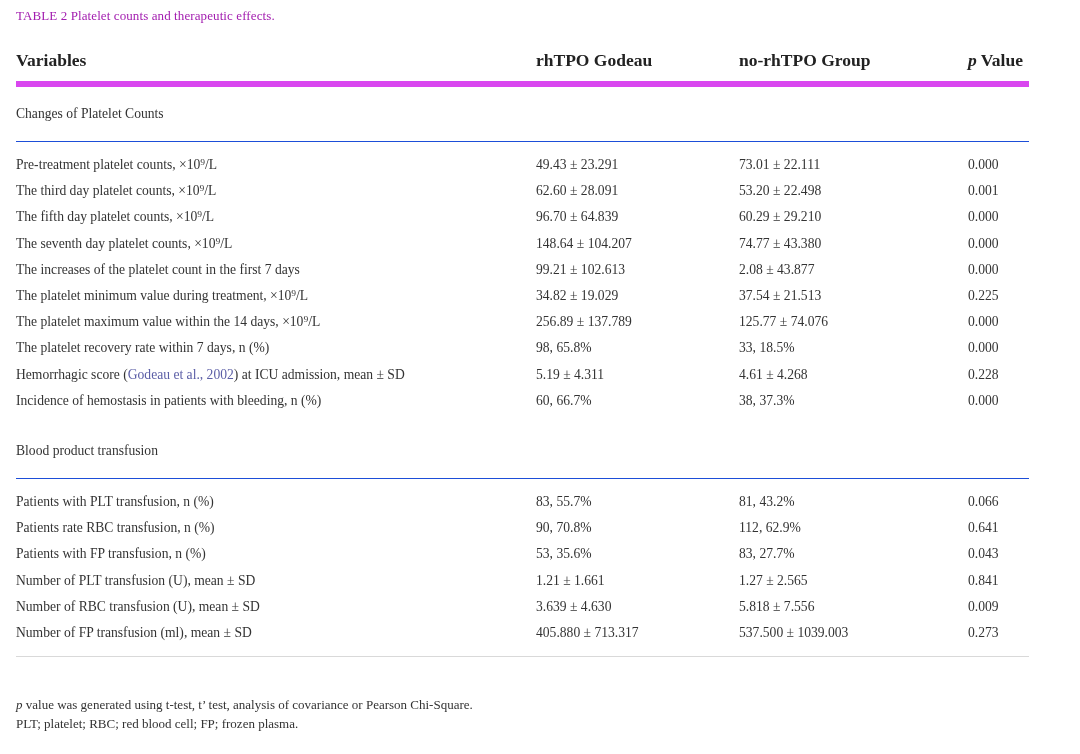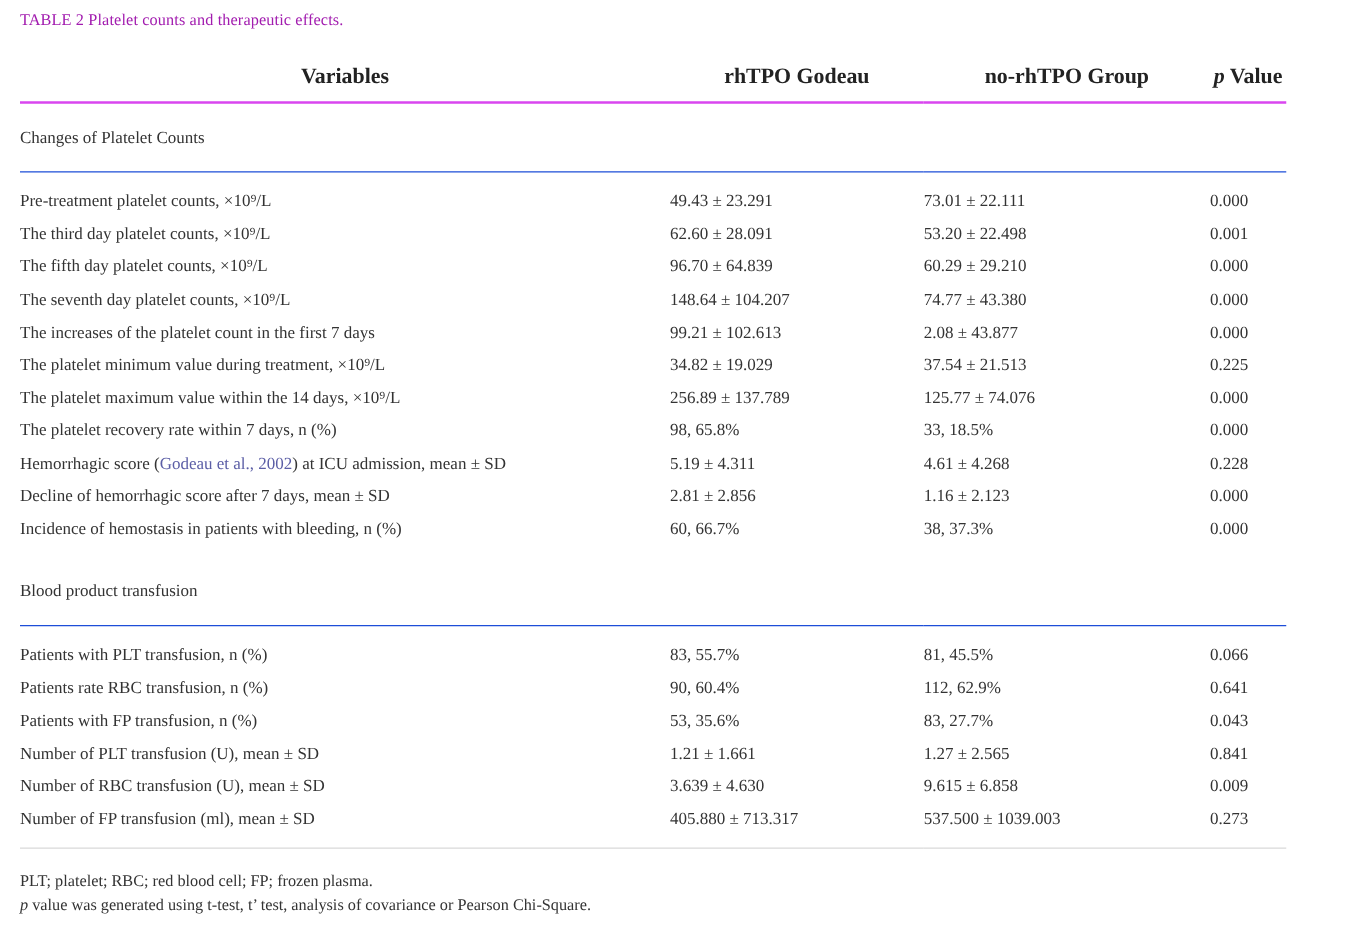--- a/index.html
+++ b/index.html
@@ -14,23 +14,23 @@
       font-size: 13px; color: #a21caf; letter-spacing: 0.1px;
     }
     .caption .label { font-weight: normal; }
     .table-wrap { position: absolute; left: 16px; top: 40px; width: 1013px; }
     table { border-collapse: collapse; width: 1013px; table-layout: fixed; }
     col.c1 { width: 520px; }
     col.c2 { width: 203px; }
     col.c3 { width: 229px; }
     col.c4 { width: 61px; }
     th {
-      text-align: center; font-weight: bold; font-size: 17.5px; color: #222222;
+      text-align: left; font-weight: bold; font-size: 17.5px; color: #222222;
       height: 41px; vertical-align: middle; padding: 0;
-      border-bottom: 2px solid #d946ef;
+      border-bottom: 6px solid #d946ef;
     }
     th .ital { font-style: italic; }
     td { padding: 0; font-size: 13.6px; color: #333333; vertical-align: middle; white-space: nowrap; }
     tr.section td { height: 54px; border-bottom: 1px solid #1d4ed8; }
     tr.spacer td { height: 10px; }
     tr.row td { height: 26.2px; }
     tr.last-spacer td { height: 10px; border-bottom: 1px solid #d9d9d9; }
     .link { color: #5b5ea6; }
     .footnotes {
       position: absolute; left: 16px; top: 695px; font-size: 13px; color: #333333; line-height: 19px;
@@ -116,79 +116,73 @@
           <td>33, 18.5%</td>
           <td>0.000</td>
         </tr>
         <tr class="row">
           <td><span>Hemorrhagic score (</span><span class="link">Godeau et al., 2002</span><span>) at ICU admission, mean ± SD</span></td>
           <td>5.19 ± 4.311</td>
           <td>4.61 ± 4.268</td>
           <td>0.228</td>
         </tr>
         <tr class="row">
-          <td>Decline of hemorrhagic score after 7 days, mean ± SD</td>
-          <td>2.81 ± 2.856</td>
-          <td>1.16 ± 2.123</td>
-          <td>0.000</td>
-        </tr>
-        <tr class="row">
           <td>Incidence of hemostasis in patients with bleeding, n (%)</td>
           <td>60, 66.7%</td>
           <td>38, 37.3%</td>
           <td>0.000</td>
         </tr>
         <tr class="spacer">
           <td colspan="4"></td>
         </tr>
         <tr class="section">
           <td colspan="4">Blood product transfusion</td>
         </tr>
         <tr class="spacer">
           <td colspan="4"></td>
         </tr>
         <tr class="row">
           <td>Patients with PLT transfusion, n (%)</td>
           <td>83, 55.7%</td>
-          <td>81, 45.5%</td>
+          <td>81, 43.2%</td>
           <td>0.066</td>
         </tr>
         <tr class="row">
           <td>Patients rate RBC transfusion, n (%)</td>
-          <td>90, 60.4%</td>
+          <td>90, 70.8%</td>
           <td>112, 62.9%</td>
           <td>0.641</td>
         </tr>
         <tr class="row">
           <td>Patients with FP transfusion, n (%)</td>
           <td>53, 35.6%</td>
           <td>83, 27.7%</td>
           <td>0.043</td>
         </tr>
         <tr class="row">
           <td>Number of PLT transfusion (U), mean ± SD</td>
           <td>1.21 ± 1.661</td>
           <td>1.27 ± 2.565</td>
           <td>0.841</td>
         </tr>
         <tr class="row">
           <td>Number of RBC transfusion (U), mean ± SD</td>
           <td>3.639 ± 4.630</td>
-          <td>9.615 ± 6.858</td>
+          <td>5.818 ± 7.556</td>
           <td>0.009</td>
         </tr>
         <tr class="row">
           <td>Number of FP transfusion (ml), mean ± SD</td>
           <td>405.880 ± 713.317</td>
           <td>537.500 ± 1039.003</td>
           <td>0.273</td>
         </tr>
         <tr class="last-spacer">
           <td colspan="4"></td>
         </tr>
       </tbody>
   </table>
 </div>
 
 <div class="footnotes">
+  <div><span class="ital">p</span><span> value was generated using t-test, t’ test, analysis of covariance or Pearson Chi-Square.</span></div>
   <div>PLT; platelet; RBC; red blood cell; FP; frozen plasma.</div>
-  <div><span class="ital">p</span><span> value was generated using t-test, t’ test, analysis of covariance or Pearson Chi-Square.</span></div>
 </div>
 
 </body></html>

